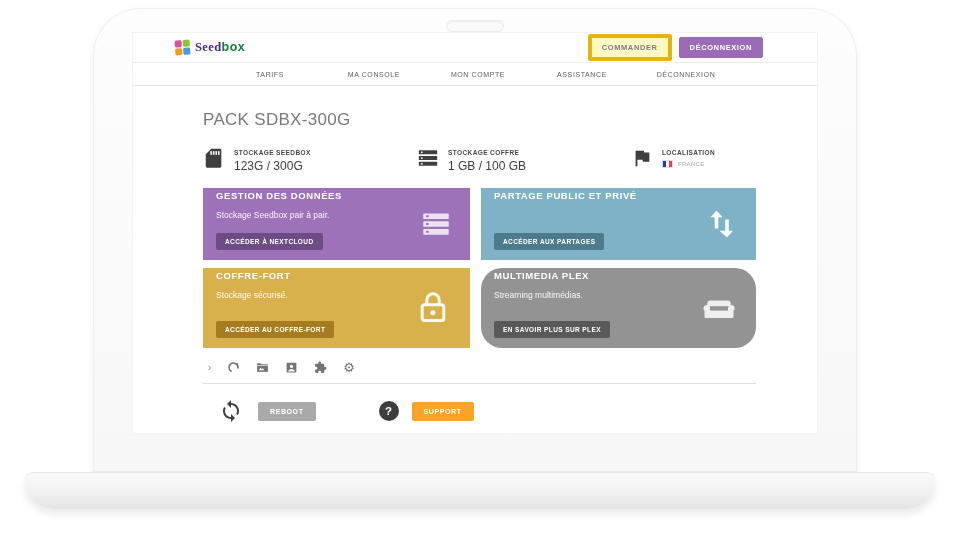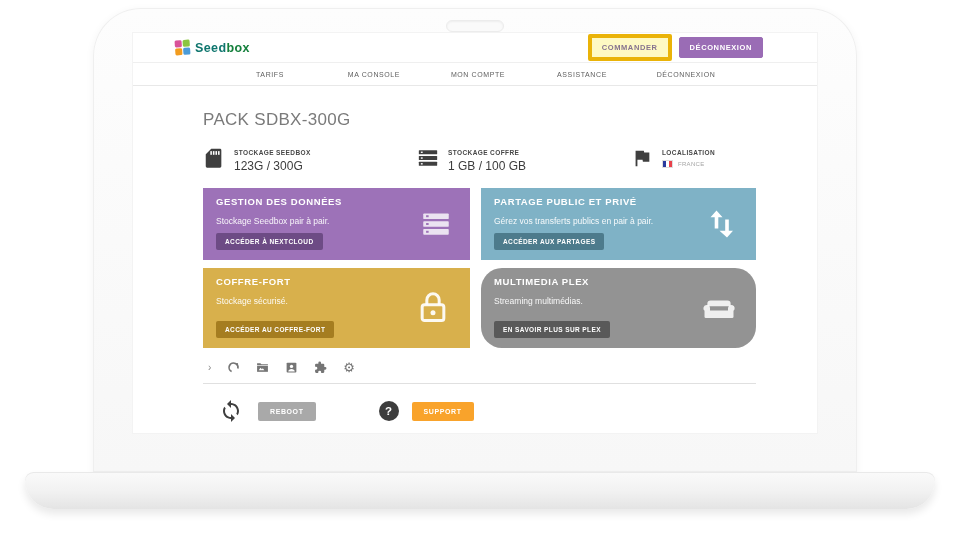--- a/index.html
+++ b/index.html
@@ -26,21 +26,21 @@
 
   
   .app-header { height:30px; display:flex; align-items:center;
     padding:0 54px 0 42px; border-bottom:1px solid #efefef; background:#fff; }
   .logo { display:flex; align-items:center; gap:5px; }
   .logo-icon { width:15px; height:15px; display:grid;
     grid-template-columns:7px 7px; grid-template-rows:7px 7px; gap:1px; transform:rotate(-4deg); }
   .logo-icon i { border-radius:1.5px; display:block; }
   .lc1{background:#d9539a}.lc2{background:#8bc53f}.lc3{background:#f29c1f}.lc4{background:#4a9bd8}
   .logo-text { font-size:12.5px; font-weight:bold; letter-spacing:0.4px; }
-  .logo-seed { color:#0f766e; } .logo-box { color:#15803d; }
+  .logo-seed { color:#4c1d95;font-family:Liberation Serif, serif; } .logo-box { color:#15803d; }
   .hdr-spacer { flex:1; }
   .hdr-btn { font-size:7.5px; font-weight:bold; letter-spacing:0.6px;
     padding:5px 10px; border-radius:2px; cursor:pointer; }
   .btn-commander { color:#86738f; border:4px solid #eab308; background:#fef9c3; margin-right:7px; }
   .btn-deco { color:#fff; background:#9a6cb5; border:1px solid #9a6cb5; }
 
   
   .nav { height:23px; border-bottom:1px solid #e8e8e8; display:flex;
     align-items:center; padding-left:85px; }
   .nav-item { font-size:7px; color:#5e5e5e; letter-spacing:0.6px;
@@ -58,21 +58,21 @@
   .stat-value { font-size:12px; color:#3c3c3c; margin-top:3px; }
   .stat-loc { display:flex; align-items:center; gap:5px; margin-top:4px; }
   .flag-fr { width:11px; height:7.5px; display:flex; border:0.5px solid #ddd; }
   .flag-fr i { flex:1; } .fr-w { background:#fff; }
   .stat-country { font-size:6px; color:#a5a5a5; letter-spacing:0.3px; }
 
   
   .cards { margin-top:15px; width:553px; display:grid;
     grid-template-columns:267px 275px; grid-template-rows:72px 80px;
     column-gap:11px; row-gap:8px; }
-  .card { position:relative; color:#fff; padding:6px 13px; overflow:hidden; }
+  .card { position:relative; color:#fff; padding:0 13px; overflow:hidden; }
   .card-title { font-size:9.5px; font-weight:bold; letter-spacing:0.6px; margin-top:2px; }
   .card-desc { font-size:8.5px; margin-top:9px; color:rgba(255,255,255,0.93); }
   .card-btn { position:absolute; left:13px; bottom:10px; font-size:6.5px; font-weight:bold;
     letter-spacing:0.4px; color:#fff; padding:5px 9px; border-radius:2px; border:none; cursor:pointer; }
   .card-icon { position:absolute; right:17px; top:50%; transform:translateY(-50%); }
 
   
   .tools { margin-top:13px; width:553px; display:flex; align-items:center;
     gap:16px; padding-left:5px; }
   .tool-chevron { font-size:10px; color:#8a8a8a; cursor:pointer; line-height:1; }
@@ -189,21 +189,20 @@
               <rect x="3" y="15.5" width="18" height="4" rx="0.6"></rect>
             </g>
             <rect x="5" y="5.8" width="1.8" height="1.4" fill="#9d72b8"></rect>
             <rect x="5" y="11.3" width="1.8" height="1.4" fill="#9d72b8"></rect>
             <rect x="5" y="16.8" width="1.8" height="1.4" fill="#9d72b8"></rect>
           </svg>
         </div>
 
         <div class="card" style="background-color: rgb(127, 178, 198);">
           <div class="card-title">PARTAGE PUBLIC ET PRIVÉ</div>
-          <div class="card-desc">Gérez vos transferts publics en pair à pair.</div>
           <button class="card-btn" style="background-color: rgb(77, 123, 140);">ACCÉDER AUX PARTAGES</button>
           <svg class="card-icon" width="36" height="36" viewBox="0 0 24 24">
             <path d="M9 3L5 7.5h2.8V15h2.4V7.5H13L9 3zm7 18l4-4.5h-2.8V9h-2.4v7.5H11l5 4.5z" fill="#fff"></path>
           </svg>
         </div>
 
         <div class="card" style="background-color: rgb(216, 176, 76);">
           <div class="card-title">COFFRE-FORT</div>
           <div class="card-desc">Stockage sécurisé.</div>
           <button class="card-btn" style="background-color: rgb(165, 125, 32);">ACCÉDER AU COFFRE-FORT</button>

